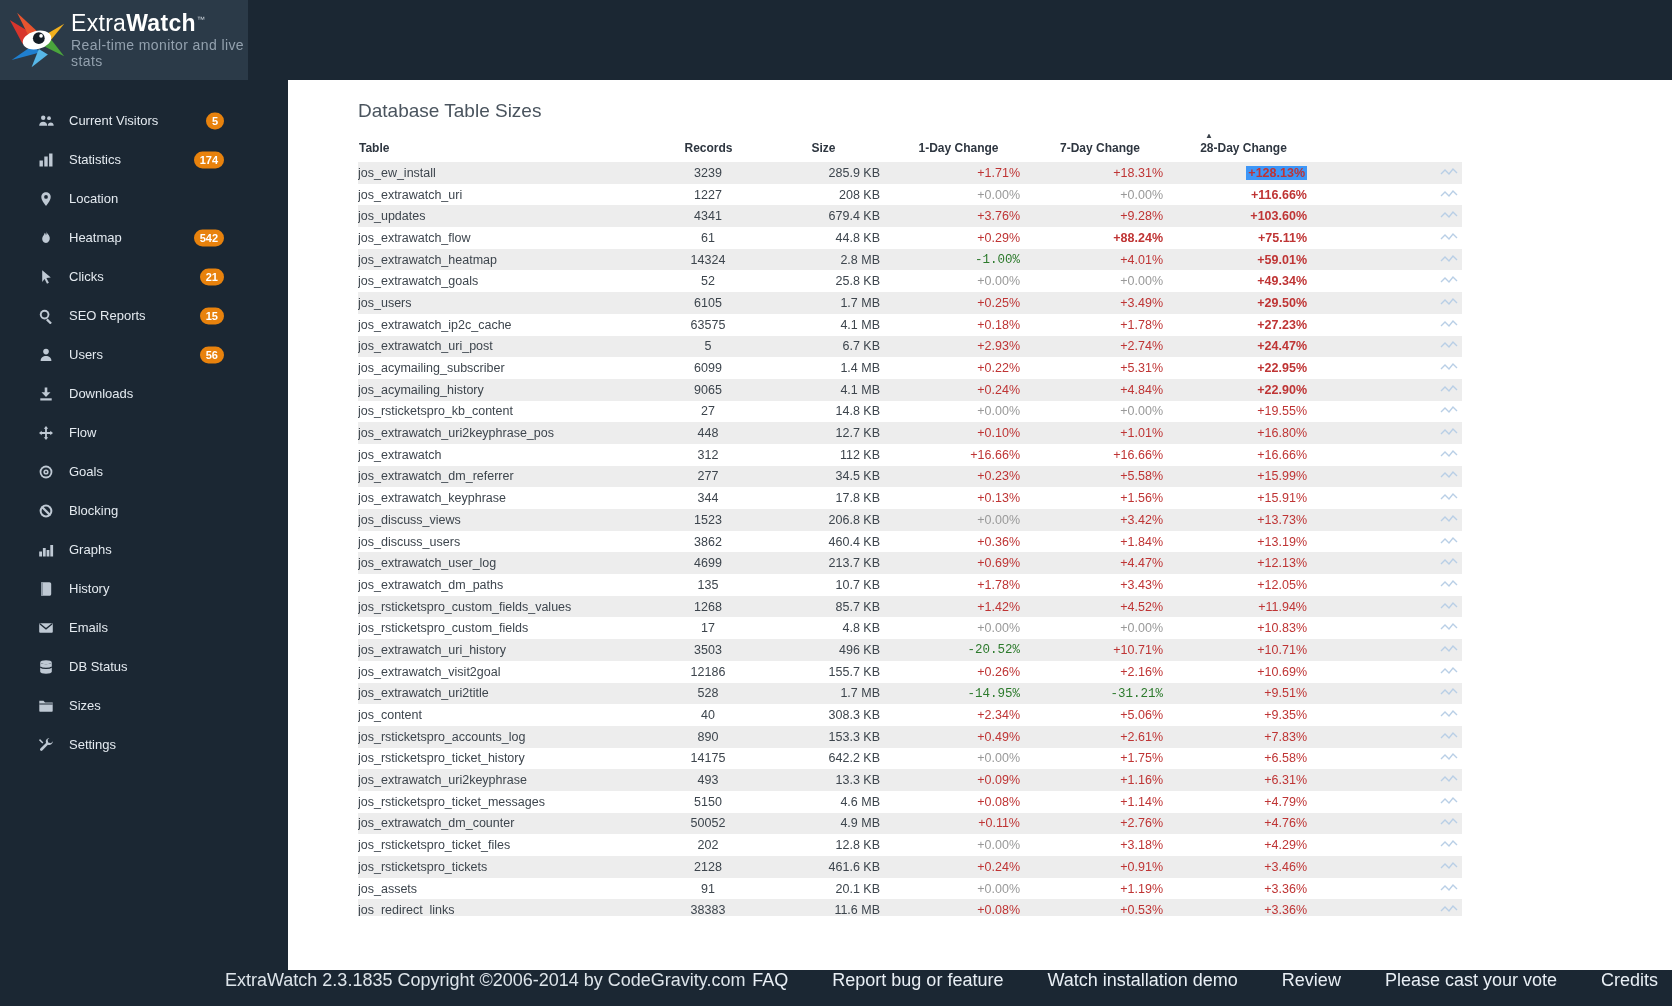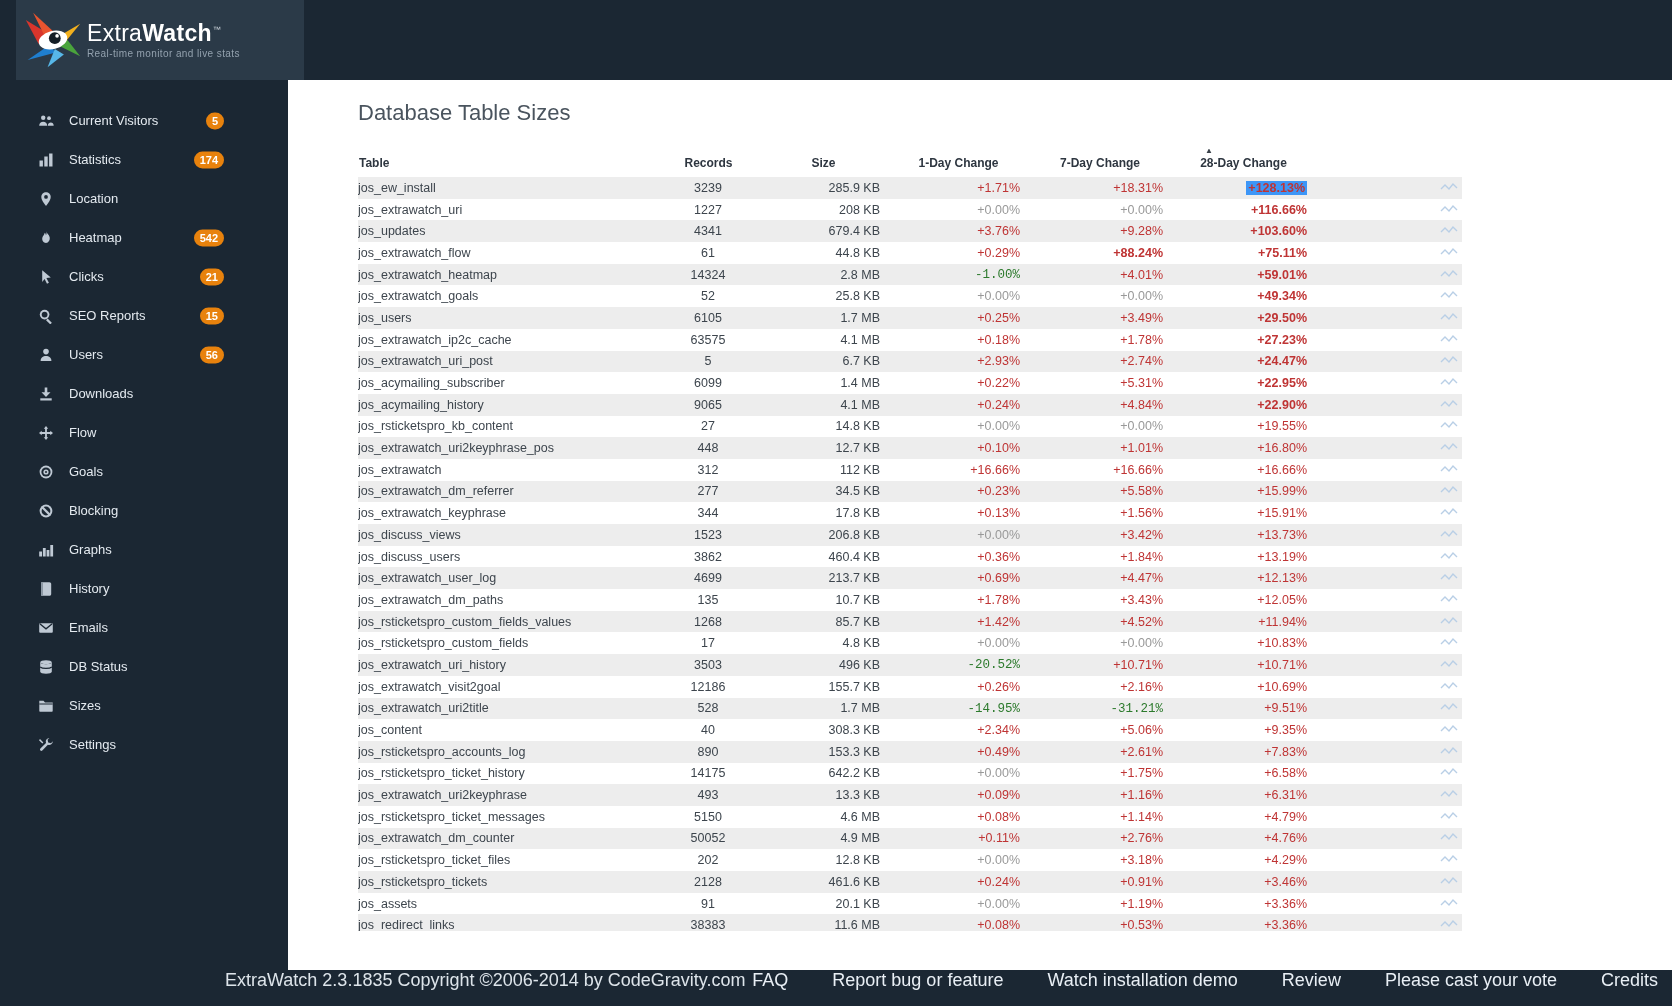--- a/index.html
+++ b/index.html
@@ -6,50 +6,50 @@
   * { box-sizing: border-box; }
   html,body { margin:0; padding:0; }
   body {
     width:1672px; height:1006px; position:relative; overflow:hidden;
     background:#1b2733; font-family:"Liberation Sans", sans-serif;
   }
 
   
   .topbar { position:absolute; top:0; left:0; width:100%; height:80px; background:#1b2733; }
   .logo-block {
-    position:absolute; top:0; left:16px; width:288px; height:80px; background:#2b3a48;
+    position:absolute; top:0; left:0; width:248px; height:80px; background:#2b3a48;
     display:flex; align-items:center; padding-left:8px; cursor:pointer;
   }
   .logo-svg { width:58px; height:58px; flex:0 0 auto; }
   .logo-text { margin-left:5px; line-height:1.1; }
   .logo-title { color:#ffffff; font-size:23px; letter-spacing:.3px; }
   .logo-title .bold { font-weight:bold; }
   .tm { font-size:8px; vertical-align:super; color:#cfd6dd; margin-left:1px; }
-  .tagline { font-size:10px; color:#93a1ae; letter-spacing:.4px; margin-top:2px; }
+  .tagline { font-size:14px; color:#93a1ae; letter-spacing:.4px; margin-top:2px; }
 
   
   .sidebar { position:absolute; top:80px; left:0; width:244px; bottom:28px; background:#1b2733; padding-top:21px; }
   .side-item {
     position:relative; height:39px; display:flex; align-items:center;
     padding-left:38px; cursor:pointer; color:#e4eaf0; font-size:13px;
   }
   .side-item .icon { width:16px; height:16px; margin-right:15px; display:inline-flex; }
   .icon svg { width:16px; height:16px; fill:#bfc9d4; }
   .badge {
     position:absolute; right:20px; top:50%; transform:translateY(-50%);
     background:#e8820d; color:#fff; font-size:11px; font-weight:bold;
     border-radius:10px; padding:3px 6px; min-width:9px; text-align:center; line-height:1;
   }
 
   
   .content {
     position:absolute; top:80px; left:288px; right:0; bottom:28px;
     background:#ffffff; padding:20px 0 0 70px; overflow:hidden;
   }
-  .page-title { font-size:22px; color:#4a545e; font-weight:normal; margin:0 0 23px 0; }
+  .page-title { font-size:19px; color:#4a545e; font-weight:normal; margin:0 0 12px 0; }
 
   .table-clip { width:1104px; height:782px; overflow:hidden; }
   table { border-collapse:collapse; table-layout:fixed; width:1104px; }
   th {
     font-weight:bold; color:#2e3640; font-size:12px; height:28px;
     vertical-align:middle; position:relative; cursor:pointer; white-space:nowrap;
   }
   td { height:21.7px; color:#3d454d; font-size:12.5px; vertical-align:middle; padding:0; white-space:nowrap; overflow:hidden; }
   tbody tr:nth-child(odd) { background:#ededed; }
   .c-name  { text-align:left;margin-left:44px; }

